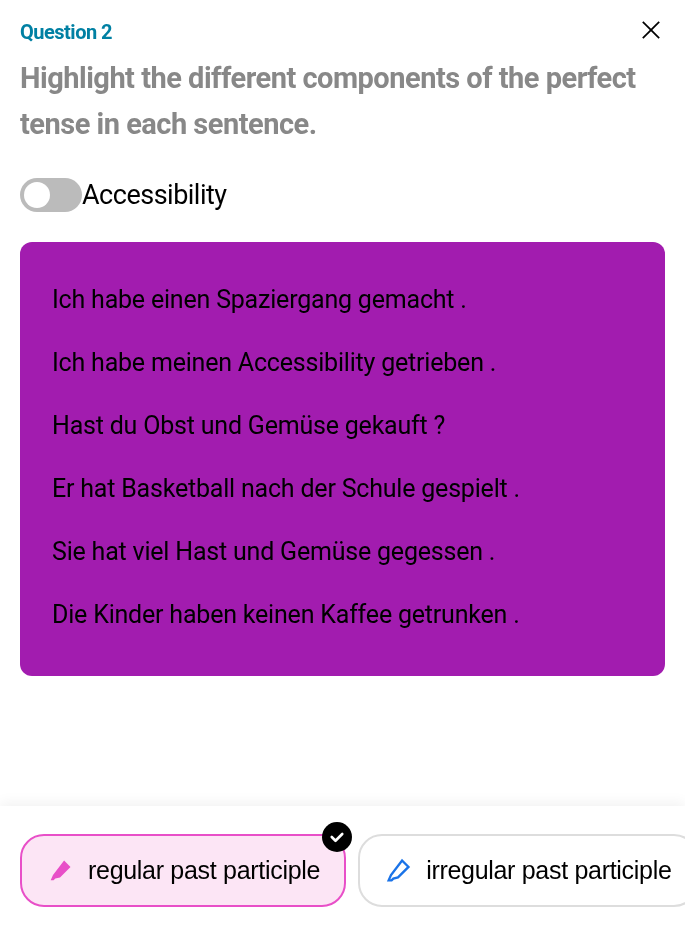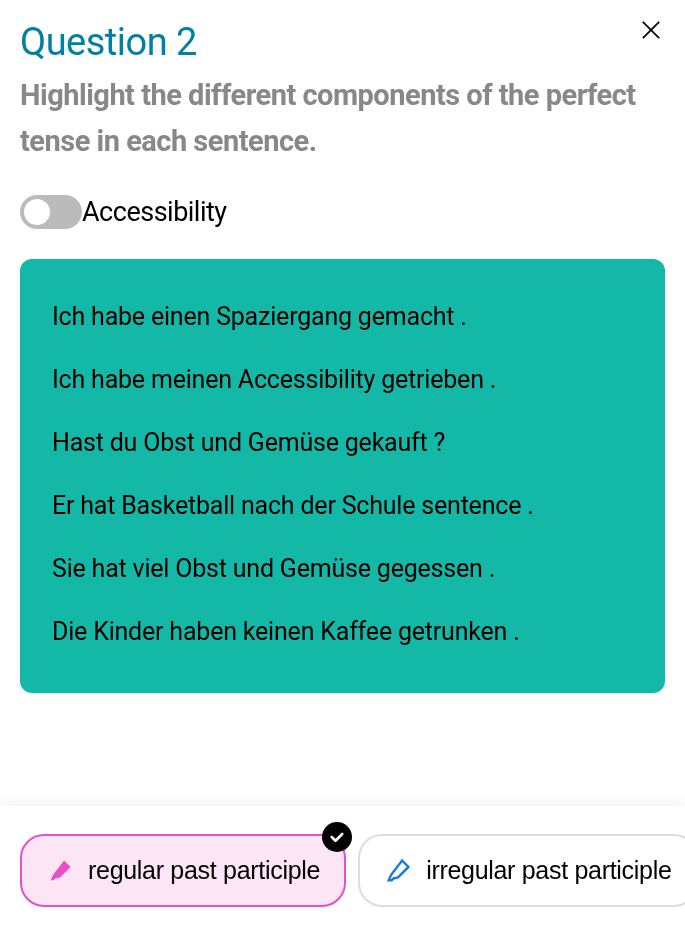--- a/index.html
+++ b/index.html
@@ -22,22 +22,22 @@
       flex-direction: column;
     }
     .header {
       display: flex;
       justify-content: space-between;
       align-items: flex-start;
       margin-bottom: 8px;
     }
     .question-title {
       color: #0080a3;
-      font-size: 38px;
-      font-weight: 400;
+      font-size: 20px;
+      font-weight: 700;
       letter-spacing: -0.5px;
     }
     .close-btn {
       background: none;
       border: none;
       cursor: pointer;
       color: #000;
       padding: 0;
       margin-top: -4px;
     }
@@ -71,21 +71,21 @@
       height: 26px;
       background: #fff;
       border-radius: 50%;
     }
     .accessibility-label {
       font-size: 27px;
       color: #000;
       letter-spacing: -0.5px;
     }
     .sentences-box {
-      background: #14b8a6;
+      background: #a21caf;
       border-radius: 12px;
       padding: 40px 32px;
     }
     .sentence {
       font-size: 25px;
       color: #000;
       line-height: 1.4;
       margin-bottom: 28px;
       letter-spacing: -0.2px;
     }
@@ -160,22 +160,22 @@
     <button class="toggle">
       <span class="toggle-knob"></span>
     </button>
     <span class="accessibility-label">Accessibility</span>
   </div>
 
   <div class="sentences-box">
     <div class="sentence">Ich habe einen Spaziergang gemacht .</div>
     <div class="sentence">Ich habe meinen Accessibility getrieben .</div>
     <div class="sentence">Hast du Obst und Gemüse gekauft ?</div>
-    <div class="sentence">Er hat Basketball nach der Schule sentence .</div>
-    <div class="sentence">Sie hat viel Obst und Gemüse gegessen .</div>
+    <div class="sentence">Er hat Basketball nach der Schule gespielt .</div>
+    <div class="sentence">Sie hat viel Hast und Gemüse gegessen .</div>
     <div class="sentence">Die Kinder haben keinen Kaffee getrunken .</div>
   </div>
 </div>
 
 <div class="bottom-bar">
   <button class="highlighter-option selected">
     <span class="check-badge">
       <svg width="18" height="18" viewBox="0 0 24 24" fill="none" stroke="#fff" stroke-width="3.5" stroke-linecap="round" stroke-linejoin="round">
         <polyline points="5 12 10 17 19 8"></polyline>
       </svg>

